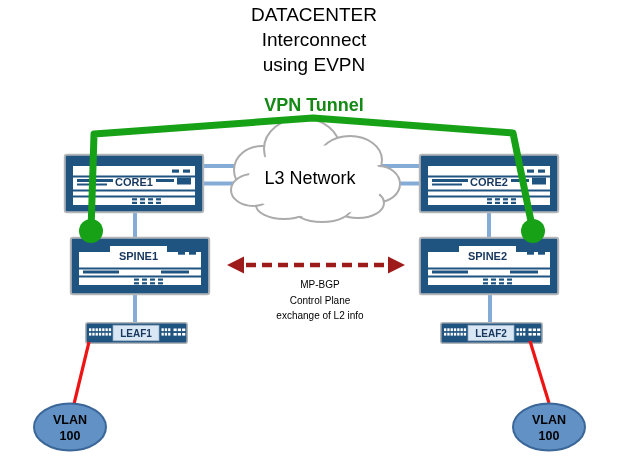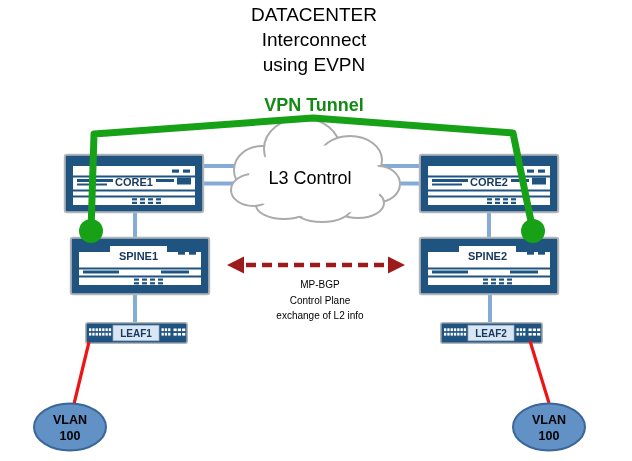--- a/index.html
+++ b/index.html
@@ -243,17 +243,17 @@
       <polyline points="91,231 94,134 313,118 513,133 533,231" fill="none" stroke-width="7" stroke-linejoin="round" stroke-linecap="round" stroke="#17A117"></polyline>
       <circle cx="91" cy="231" r="12" fill="#17A117"></circle>
       <circle cx="533" cy="231" r="12" fill="#17A117"></circle>
     </g>
   </svg>
 
   <div class="overlay title">DATACENTER
 Interconnect
 using EVPN</div>
   <div class="overlay vpn-label" style="color: rgb(20, 138, 20);">VPN Tunnel</div>
-  <div class="overlay cloud-label">L3 Control</div>
+  <div class="overlay cloud-label">L3 Network</div>
   <div class="overlay bgp-label">MP-BGP
 Control Plane
 exchange of L2 info</div>
 </div>
 
 </body></html>

